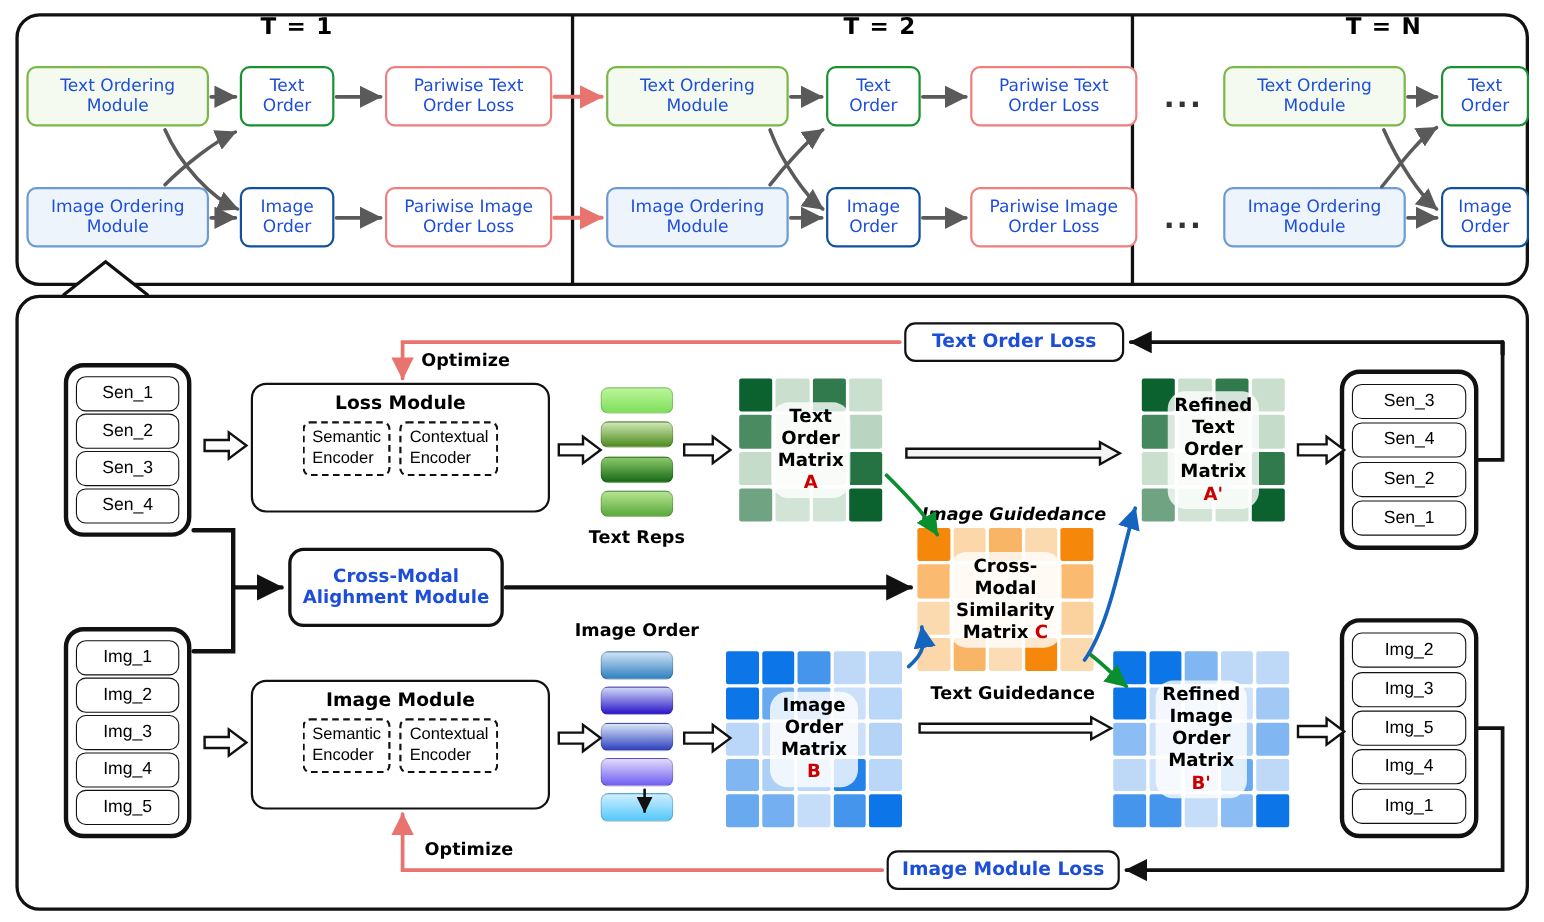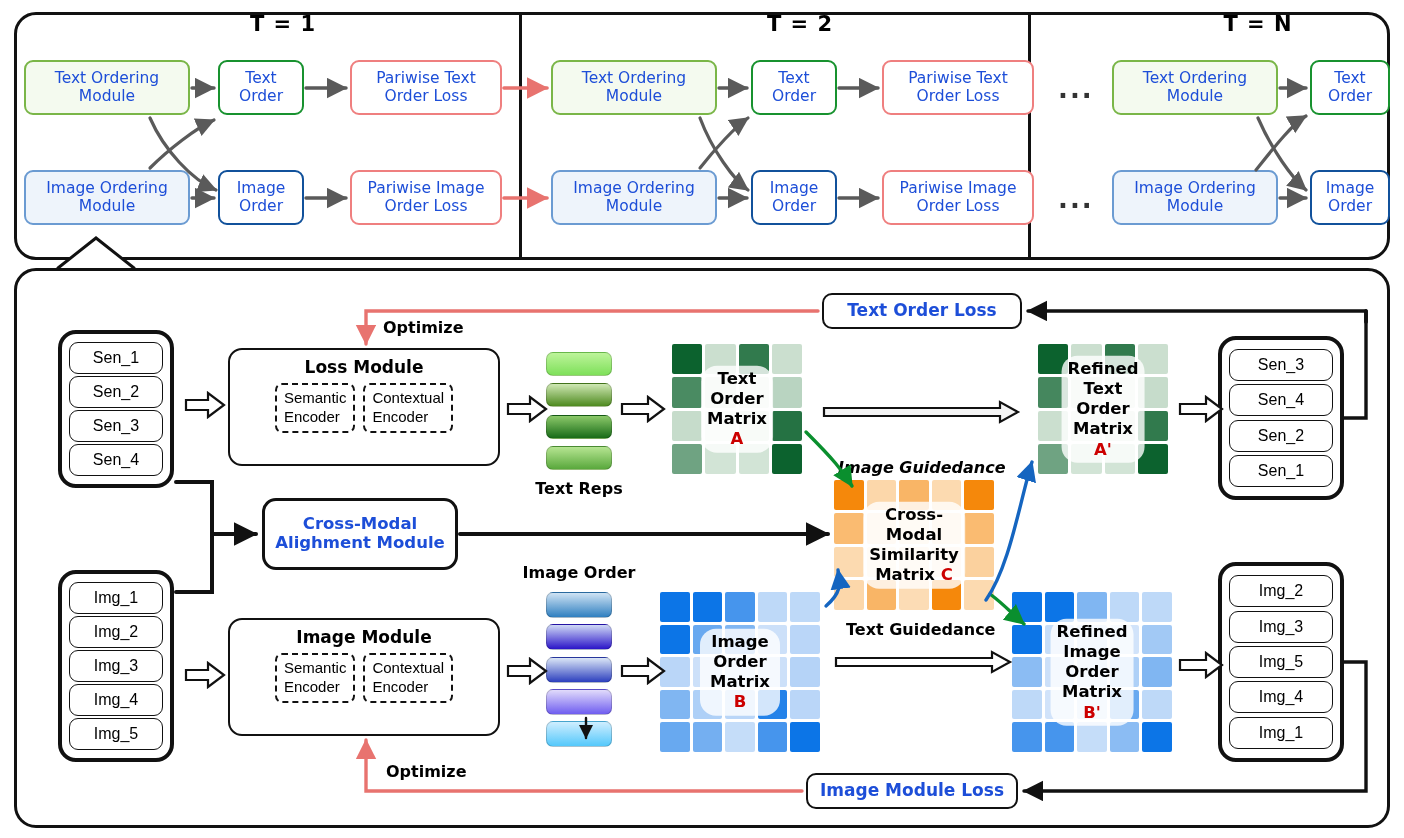--- a/index.html
+++ b/index.html
@@ -65,21 +65,21 @@
 </head>
 <body>
 
 <div id="stage">
 
   <div class="abs panel" style="left:14px;top:12px;width:1376px;height:248px;"></div>
 
   <div class="abs" style="left:519px;top:14px;width:3px;height:244px;background:#111;"></div>
   <div class="abs" style="left:1028px;top:14px;width:3px;height:244px;background:#111;"></div>
 
-  <div class="abs panel-label" style="left:213px;top:12px;width:140px;">T = 1</div>
+  <div class="abs panel-label" style="left:200px;top:12px;width:140px;">T = 1</div>
   <div class="abs panel-label" style="left:730px;top:12px;width:140px;">T = 2</div>
   <div class="abs panel-label" style="left:1188px;top:12px;width:140px;">T = N</div>
 
   <div class="abs nbox green" style="left:24px;top:60px;width:166px;height:55px;">Text Ordering
 Module</div>
   <div class="abs nbox greenstrong" style="left:218px;top:60px;width:86px;height:55px;">Text
 Order</div>
   <div class="abs nbox red" style="left:350px;top:60px;width:152px;height:55px;">Pariwise Text
 Order Loss</div>
   <div class="abs nbox blue" style="left:24px;top:170px;width:166px;height:55px;">Image Ordering

